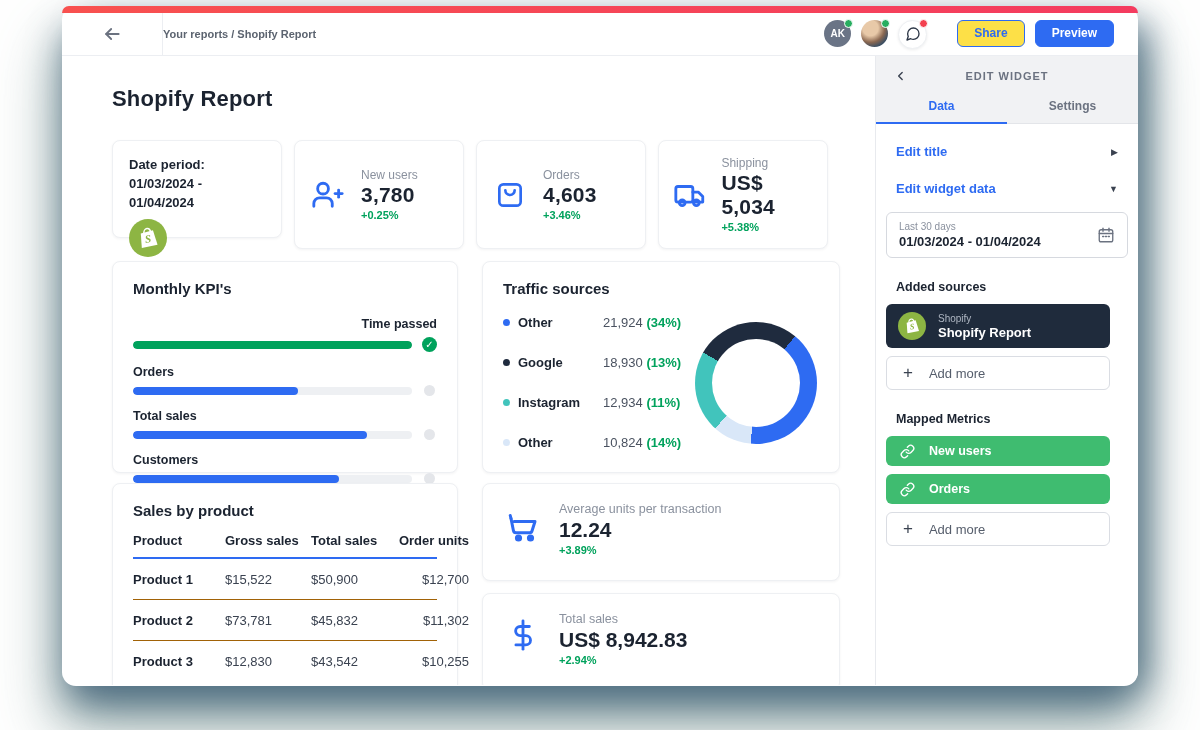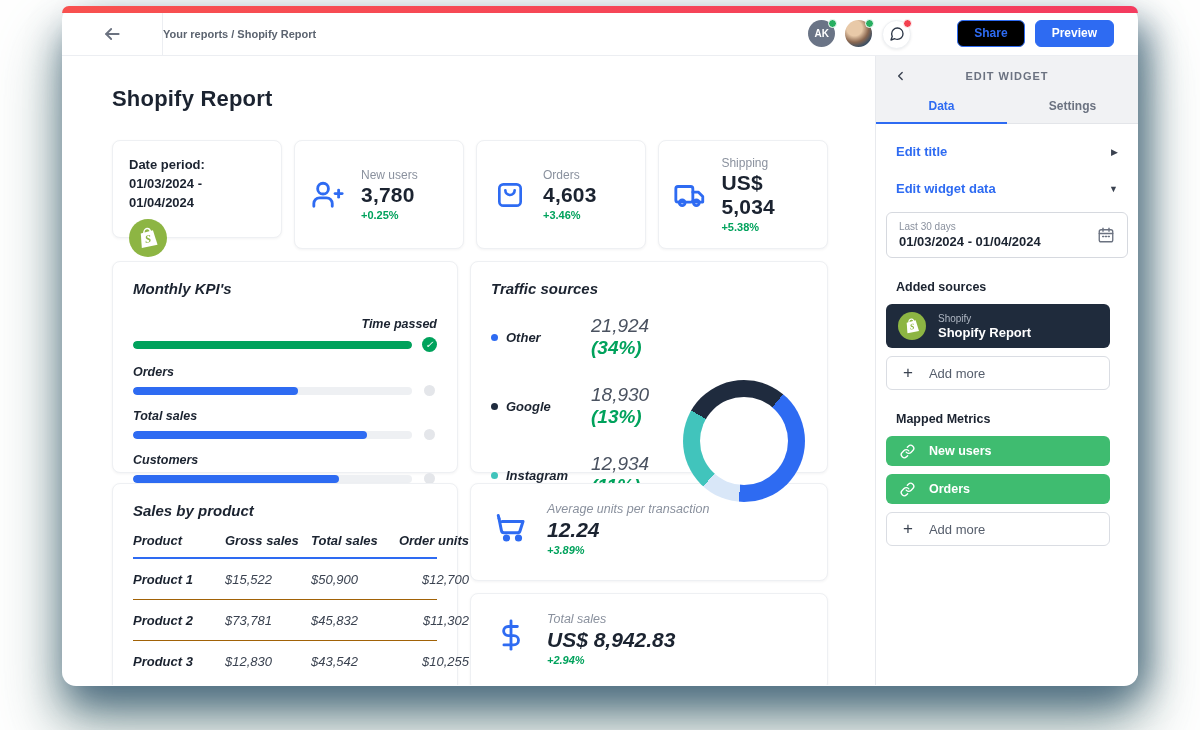--- a/index.html
+++ b/index.html
@@ -26,21 +26,21 @@
   .avatar.photo { background:radial-gradient(circle at 35% 30%, #e8c9a8 0 30%, #8a6750 55%, #3c4f63 75%); }
   .avatar .status { position:absolute; top:-1px; right:-2px; width:9px; height:9px; border-radius:50%;
                     background:#27ae60; border:1.5px solid #fff; }
   .chat-btn { position:relative; width:29px; height:29px; border-radius:50%; background:#fff;
               border:1px solid #eef0f3; box-shadow:0 1px 3px rgba(16,24,40,.08);
               display:flex; align-items:center; justify-content:center; cursor:pointer; }
   .chat-btn .status { position:absolute; top:-2px; right:-2px; width:9px; height:9px; border-radius:50%;
                       background:#f3404f; border:1.5px solid #fff; }
   .btn { height:27px; padding:0 16px; border-radius:6px; font-size:12px; font-weight:700;
          display:flex; align-items:center; cursor:pointer; }
-  .btn.outline { margin-left:36px; background:#000000; border:1px solid #2e6bf2; color:#2e6bf2; }
+  .btn.outline { margin-left:20px; background:#fde047; border:1px solid #2e6bf2; color:#2e6bf2; }
   .btn.solid { background:#2e6bf2; border:1px solid #2e6bf2; color:#fff; }
 
   
   .app-body { display:flex; height:629px; }
   .main { flex:1; padding:30px 47px 0 50px; overflow:hidden; }
   .page-title { font-size:22px; font-weight:700; letter-spacing:.2px; }
 
   .card { background:#fff; border:1px solid #eef0f3; border-radius:8px;
           box-shadow:0 1px 3px rgba(16,24,40,.05); }
 
@@ -48,42 +48,42 @@
   .kpi-card { height:98px; padding:15px 16px; }
   .date-range { font-size:13px; font-weight:700; line-height:1.45; }
   .shopify-logo { margin-top:6px; }
 
   .stat-card { display:flex; align-items:center; gap:14px; padding:15px 14px; }
   .stat-icon { width:38px; display:flex; justify-content:center; }
   .stat-label { font-size:12px; color:#8a919e; }
   .stat-value { font-size:21px; font-weight:700; margin-top:1px; letter-spacing:.2px; }
   .delta { font-size:11px; font-weight:700; color:#00a25c; margin-top:2px; }
 
-  .row2 { margin-top:12px; display:grid; grid-template-columns:346px 358px; gap:12px;font-style:italic; }
+  .row2 { margin-top:12px; display:grid; grid-template-columns:346px 358px; gap:24px; }
   .panel { padding:18px 20px; }
   .panel-title { font-size:15px; font-weight:700; }
 
   
   .kpi-list { margin-top:14px; }
   .kpi-item { margin-top:13px; }
   .kpi-item .bar-label { font-size:12.5px; font-weight:700; }
   .bar-row { display:flex; align-items:center; gap:10px; margin-top:6px; }
   .bar-track { flex:1; height:8px; border-radius:5px; background:#eef0f3; overflow:hidden; }
   .bar-fill { height:100%; border-radius:5px; background:#2e6bf2; }
   .check-badge { width:15px; height:15px; border-radius:50%; background:#00a25c; color:#fff;
                  font-size:10px; display:flex; align-items:center; justify-content:center; }
   .gray-dot { width:11px; height:11px; border-radius:50%; background:#e4e6ea; margin:0 2px; }
 
   
   .traffic-body { display:flex; align-items:center; margin-top:18px; gap:6px; }
   .legend { flex:1; display:flex; flex-direction:column; gap:25px; }
   .legend-row { display:grid; grid-template-columns:100px 1fr; align-items:center; }
   .legend-name { display:flex; align-items:center; gap:8px; font-size:13px; font-weight:700; }
   .legend-dot { width:7px; height:7px; border-radius:50%; flex:none; }
-  .legend-val { font-size:19px; color:#4a5260; }
+  .legend-val { font-size:13px; color:#4a5260; }
   .legend-pct { font-weight:700; color:#00a25c; }
   .donut { position:relative; width:122px; height:122px; border-radius:50%; flex:none; margin-right:2px; }
   .donut::after { content:""; position:absolute; inset:17px; background:#fff; border-radius:50%; }
 
   
   .table { margin-top:14px; }
   .trow { display:grid; grid-template-columns:92px 86px 76px 82px; align-items:center; }
   .thead { font-size:13px; font-weight:700; padding-bottom:9px; border-bottom:2px solid #2e6bf2; }
   .tbody-row { font-size:13px; color:#3a4250; height:41px; border-bottom:1px solid #a16207; }
   .tbody-row:last-child { border-bottom:none; }

